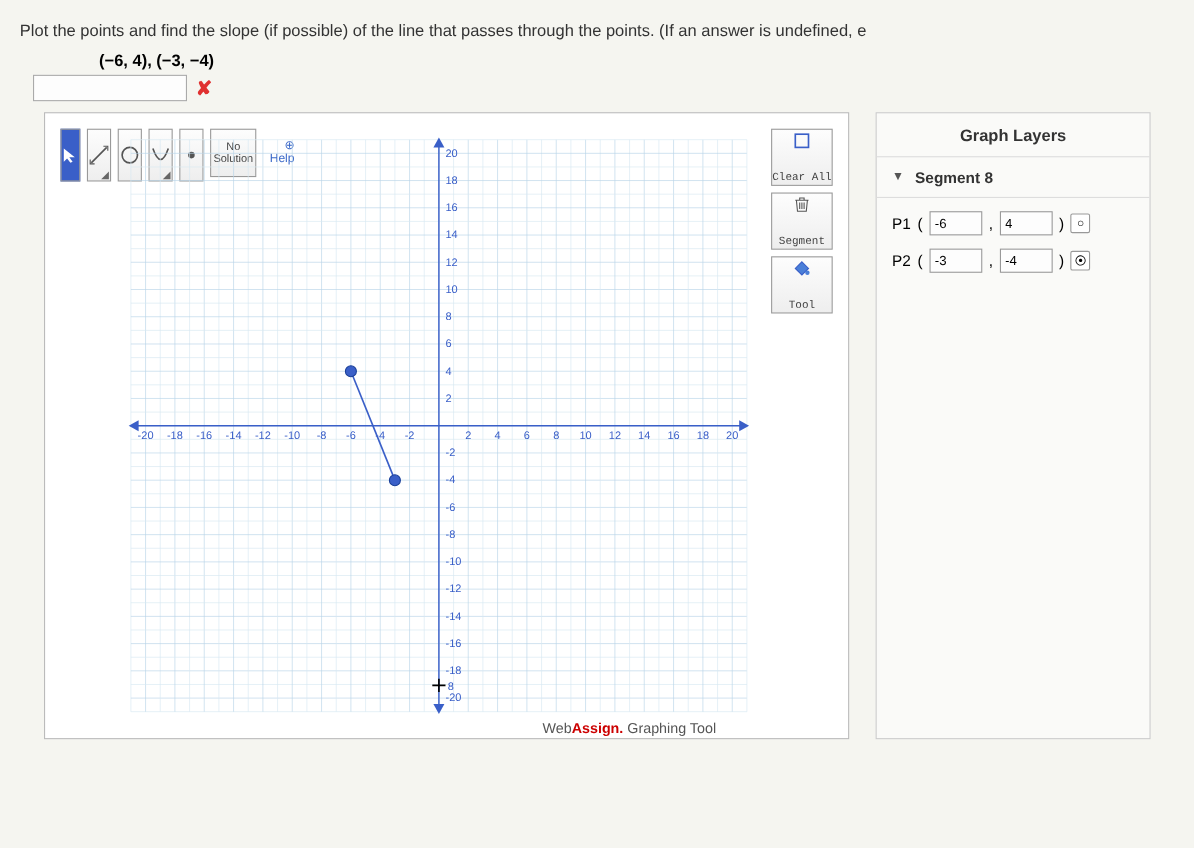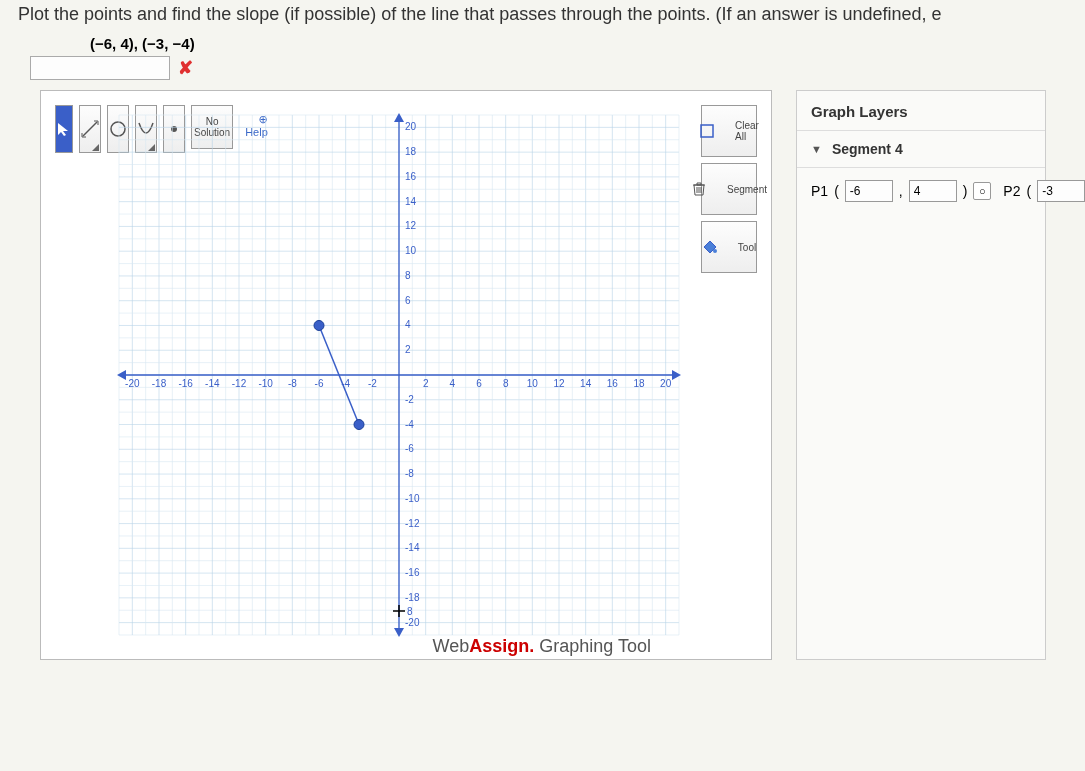--- a/index.html
+++ b/index.html
@@ -1,18 +1,18 @@
 <!DOCTYPE html>
 <html><head>
   <meta charset="utf-8">
   <style>
     * { box-sizing: border-box; margin: 0; padding: 0; }
     body { font-family: Arial, sans-serif; background: #f5f5f0; width: 1085px; height: 771px; overflow: hidden; }
     
-    .question-area { padding: 4px 18px 4px; font-size: 18px; color: #333; }
+    .question-area { padding: 20px 18px 4px; font-size: 15px; color: #333; }
     .points-row { margin: 6px 0 4px 90px; font-size: 15px; font-weight: bold; }
     .answer-row { margin: 4px 0 10px 30px; display: flex; align-items: center; gap: 8px; }
     .answer-input { width: 140px; height: 24px; border: 1px solid #aaa; background: #fdfdfd; }
     .cross { color: #e03030; font-weight: bold; font-size: 18px; }
     
     .main-content { display: flex; gap: 24px; padding: 0 18px 0 40px; }
     
     .graph-container { border: 1px solid #bbb; background: #fff; padding: 14px; display: flex; gap: 6px; position: relative; }
     
     .tool-column { width: 48px; display: flex; flex-direction: row; gap: 6px; }
@@ -20,31 +20,31 @@
     .tool-btn.active { background: #3a5fc8; color: #fff; }
     .tool-btn.no-solution { height: 44px; font-size: 10px; line-height: 1.1; text-align: center; padding: 2px; }
     .tool-corner { position: absolute; right: 1px; bottom: 1px; width: 0; height: 0; border-left: 7px solid transparent; border-bottom: 7px solid #666; }
     .tool-spacer { flex: 1; }
     .help-link { font-size: 11px; color: #3a68c8; cursor: pointer; margin-top: 8px; text-align: right; }
     
     .graph-canvas { width: 580px; height: 540px; position: relative; }
     .graph-svg { width: 100%; height: 100%; }
     
     .side-actions { width: 56px; display: flex; flex-direction: column; gap: 6px; margin-left: 6px; }
-    .action-btn { width: 56px; height: 52px; border: 1px solid #999; background: linear-gradient(#fdfdfd,#eee); display: flex; flex-direction: row; align-items: center; justify-content: center; font-size: 10px; color: #444; cursor: pointer; gap: 20px; }
+    .action-btn { width: 56px; height: 52px; border: 1px solid #999; background: linear-gradient(#fdfdfd,#eee); display: flex; flex-direction: column; align-items: center; justify-content: center; font-size: 10px; color: #444; cursor: pointer; gap: 20px; font-family: Liberation Mono, monospace; }
     .action-icon { width: 18px; height: 18px; display: flex; align-items: center; justify-content: center; }
     
-    .footer-brand { position: absolute; right: 120px; bottom: 2px; font-size: 18px; color: #555; }
+    .footer-brand { position: absolute; right: 120px; bottom: 2px; font-size: 13px; color: #555; }
     .footer-brand b { color: #c00; }
     
     .layers-panel { width: 250px; border: 1px solid #ccc; background: #fafaf8; }
-    .layers-header { padding: 12px 14px 10px; font-weight: bold; font-size: 15px; color: #333; border-bottom: 1px solid #ddd; }
+    .layers-header { padding: 12px 14px 10px; font-weight: bold; font-size: 15px; color: #333; border-bottom: 1px solid #ddd; text-align: center; }
     .layers-segtitle { padding: 10px 14px; font-weight: bold; font-size: 14px; color: #333; border-bottom: 1px solid #ddd; display: flex; align-items: center; gap: 10px; }
     .caret-icon { font-size: 11px; color: #555; }
-    .coord-rows { padding: 12px 14px; display: flex; flex-direction: row; gap: 12px; }
+    .coord-rows { padding: 12px 14px; display: flex; flex-direction: column; gap: 12px; }
     .coord-row { display: flex; align-items: center; gap: 6px; font-size: 14px; }
     .coord-row input { width: 48px; height: 22px; border: 1px solid #999; background: #fdfdfd; font-size: 12px; padding: 0 4px; }
     .reset-dot { width: 18px; height: 18px; border: 1px solid #999; border-radius: 2px; display: flex; align-items: center; justify-content: center; font-size: 11px; cursor: pointer; background: #fff; }
     
     svg text { font-family: Arial; font-size: 10px; fill: #3a5fc8; }
   </style>
 </head>
 <body>
 
 <div class="question-area">Plot the points and find the slope (if possible) of the line that passes through the points. (If an answer is undefined, e</div>
@@ -274,21 +274,21 @@
 
     <div class="footer-brand">
       <span>Web</span><b>Assign.</b><span> Graphing Tool</span>
     </div>
   </div>
 
   <div class="layers-panel">
     <div class="layers-header">Graph Layers</div>
     <div class="layers-segtitle">
       <span class="caret-icon">▼</span>
-      <span>Segment 4</span>
+      <span>Segment 8</span>
     </div>
     <div class="coord-rows">
       <div class="coord-row">
         <span>P1</span>
         <span>(</span>
         <input value="-6" style="">
         <span>,</span>
         <input value="4" style="">
         <span>)</span>
         <span class="reset-dot">○</span>

